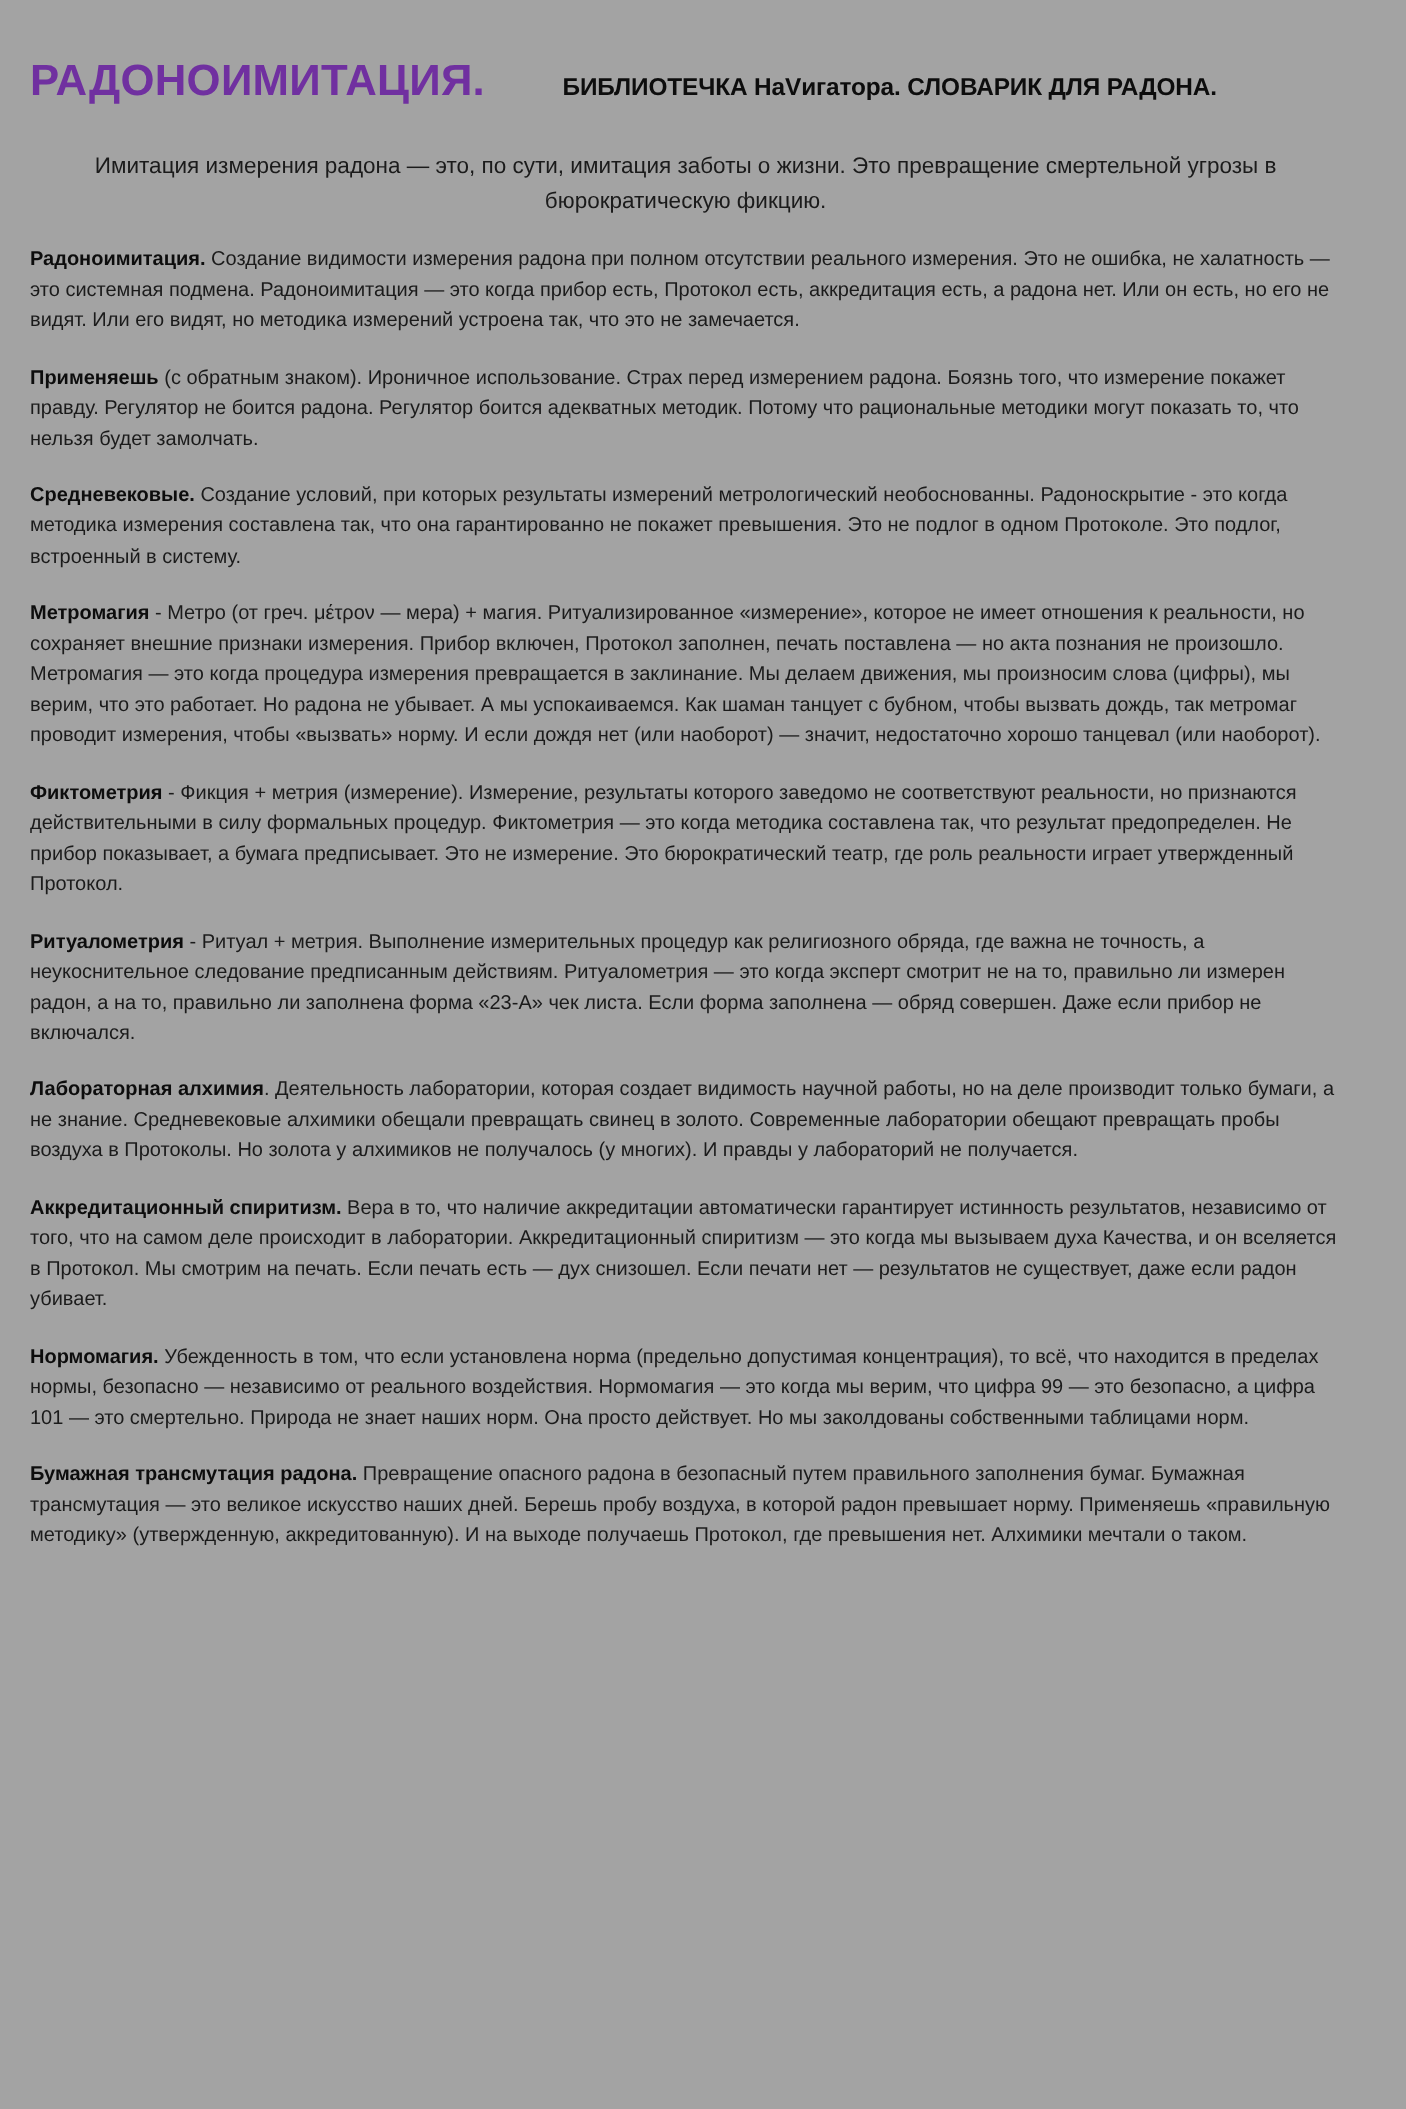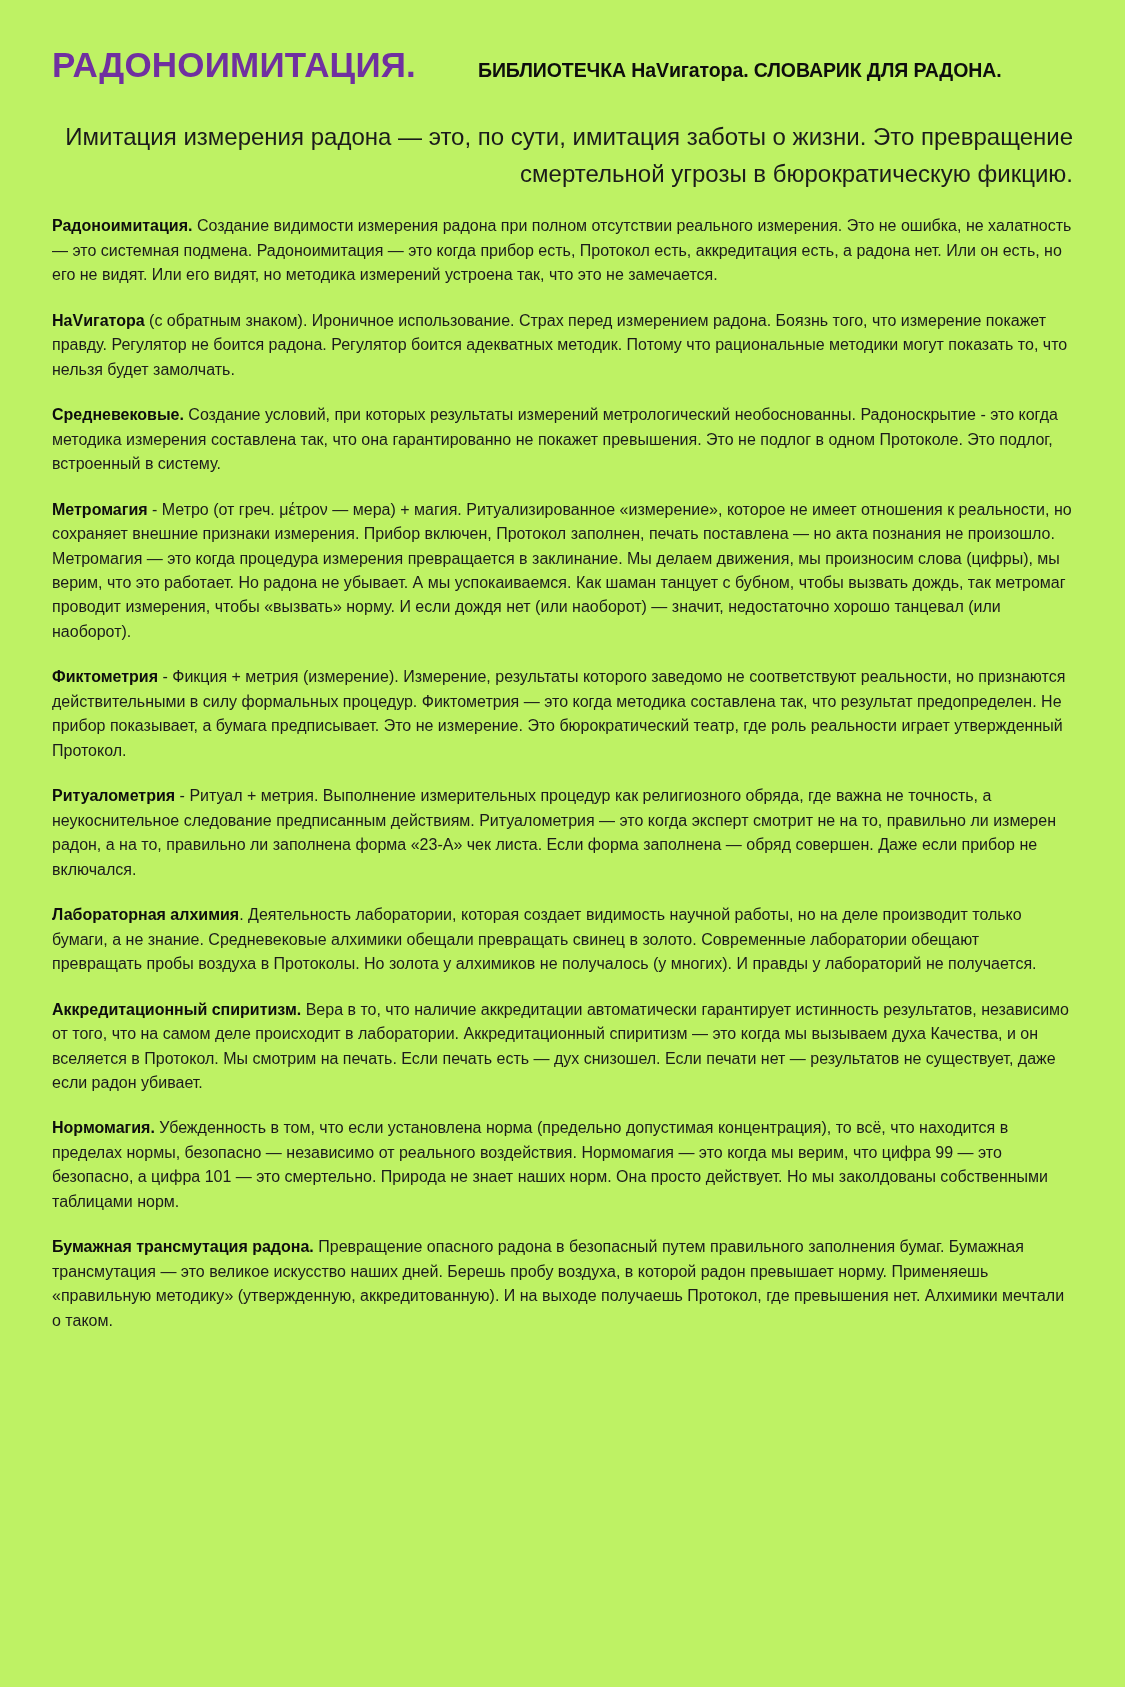--- a/index.html
+++ b/index.html
@@ -12,22 +12,22 @@
     width: 1125px;
     height: 1687px;
     font-family: "Liberation Sans", "DejaVu Sans", sans-serif;
     color: #1b1b1b;
     -webkit-font-smoothing: antialiased;
   }
   .page {
     box-sizing: border-box;
     width: 1125px;
     min-height: 1687px;
-    padding: 38px 52px 20px 52px;
-    background: #bef264;
+    padding: 38px 52px 20px 24px;
+    background: #a3a3a3;
   }
   .header {
     display: flex;
     align-items: baseline;
     gap: 46px;
     margin: 0 0 22px 0;
     padding-top: 6px;
   }
   .doc-title {
     font-size: 35px;
@@ -41,25 +41,25 @@
   .doc-subtitle {
     font-size: 19.5px;
     font-weight: bold;
     color: #0d0d0d;
     white-space: nowrap;
     letter-spacing: -0.1px;
     margin: 16px;
     line-height: 1.1;
   }
   .intro {
-    font-size: 24px;
+    font-size: 18px;
     line-height: 1.52;
     margin: 0 0 22px 0;
     color: #1b1b1b;
-    text-align: right;
+    text-align: center;
   }
   .entry {
     font-size: 16px;
     line-height: 1.53;
     margin: 0 0 21px 0;
     color: #1b1b1b;
     text-align: left;
   }
   .entry:last-child {
     margin-bottom: 12px;
@@ -84,21 +84,21 @@
 
   <p class="intro">Имитация измерения радона — это, по сути, имитация заботы о жизни. Это превращение смертельной угрозы в бюрократическую фикцию.</p>
 
   <div>
 
     <p class="entry">
       <span class="term">Радоноимитация.</span><span class="term-sep"></span> <span>Создание видимости измерения радона при полном отсутствии реального измерения. Это не ошибка, не халатность — это системная подмена. Радоноимитация — это когда прибор есть, Протокол есть, аккредитация есть, а радона нет. Или он есть, но его не видят. Или его видят, но методика измерений устроена так, что это не замечается.</span>
     </p>
 
     <p class="entry">
-      <span class="term">НаVигатора</span><span class="term-sep"></span> <span>(с обратным знаком). Ироничное использование. Страх перед измерением радона. Боязнь того, что измерение покажет правду. Регулятор не боится радона. Регулятор боится адекватных методик. Потому что рациональные методики могут показать то, что нельзя будет замолчать.</span>
+      <span class="term">Применяешь</span><span class="term-sep"></span> <span>(с обратным знаком). Ироничное использование. Страх перед измерением радона. Боязнь того, что измерение покажет правду. Регулятор не боится радона. Регулятор боится адекватных методик. Потому что рациональные методики могут показать то, что нельзя будет замолчать.</span>
     </p>
 
     <p class="entry">
       <span class="term">Средневековые.</span><span class="term-sep"></span> <span>Создание условий, при которых результаты измерений метрологический необоснованны. Радоноскрытие - это когда методика измерения составлена так, что она гарантированно не покажет превышения. Это не подлог в одном Протоколе. Это подлог, встроенный в систему.</span>
     </p>
 
     <p class="entry">
       <span class="term">Метромагия</span><span class="term-sep"> - </span><span>Метро (от греч. μέτρον — мера) + магия. Ритуализированное «измерение», которое не имеет отношения к реальности, но сохраняет внешние признаки измерения. Прибор включен, Протокол заполнен, печать поставлена — но акта познания не произошло. Метромагия — это когда процедура измерения превращается в заклинание. Мы делаем движения, мы произносим слова (цифры), мы верим, что это работает. Но радона не убывает. А мы успокаиваемся. Как шаман танцует с бубном, чтобы вызвать дождь, так метромаг проводит измерения, чтобы «вызвать» норму. И если дождя нет (или наоборот) — значит, недостаточно хорошо танцевал (или наоборот).</span>
     </p>
 

